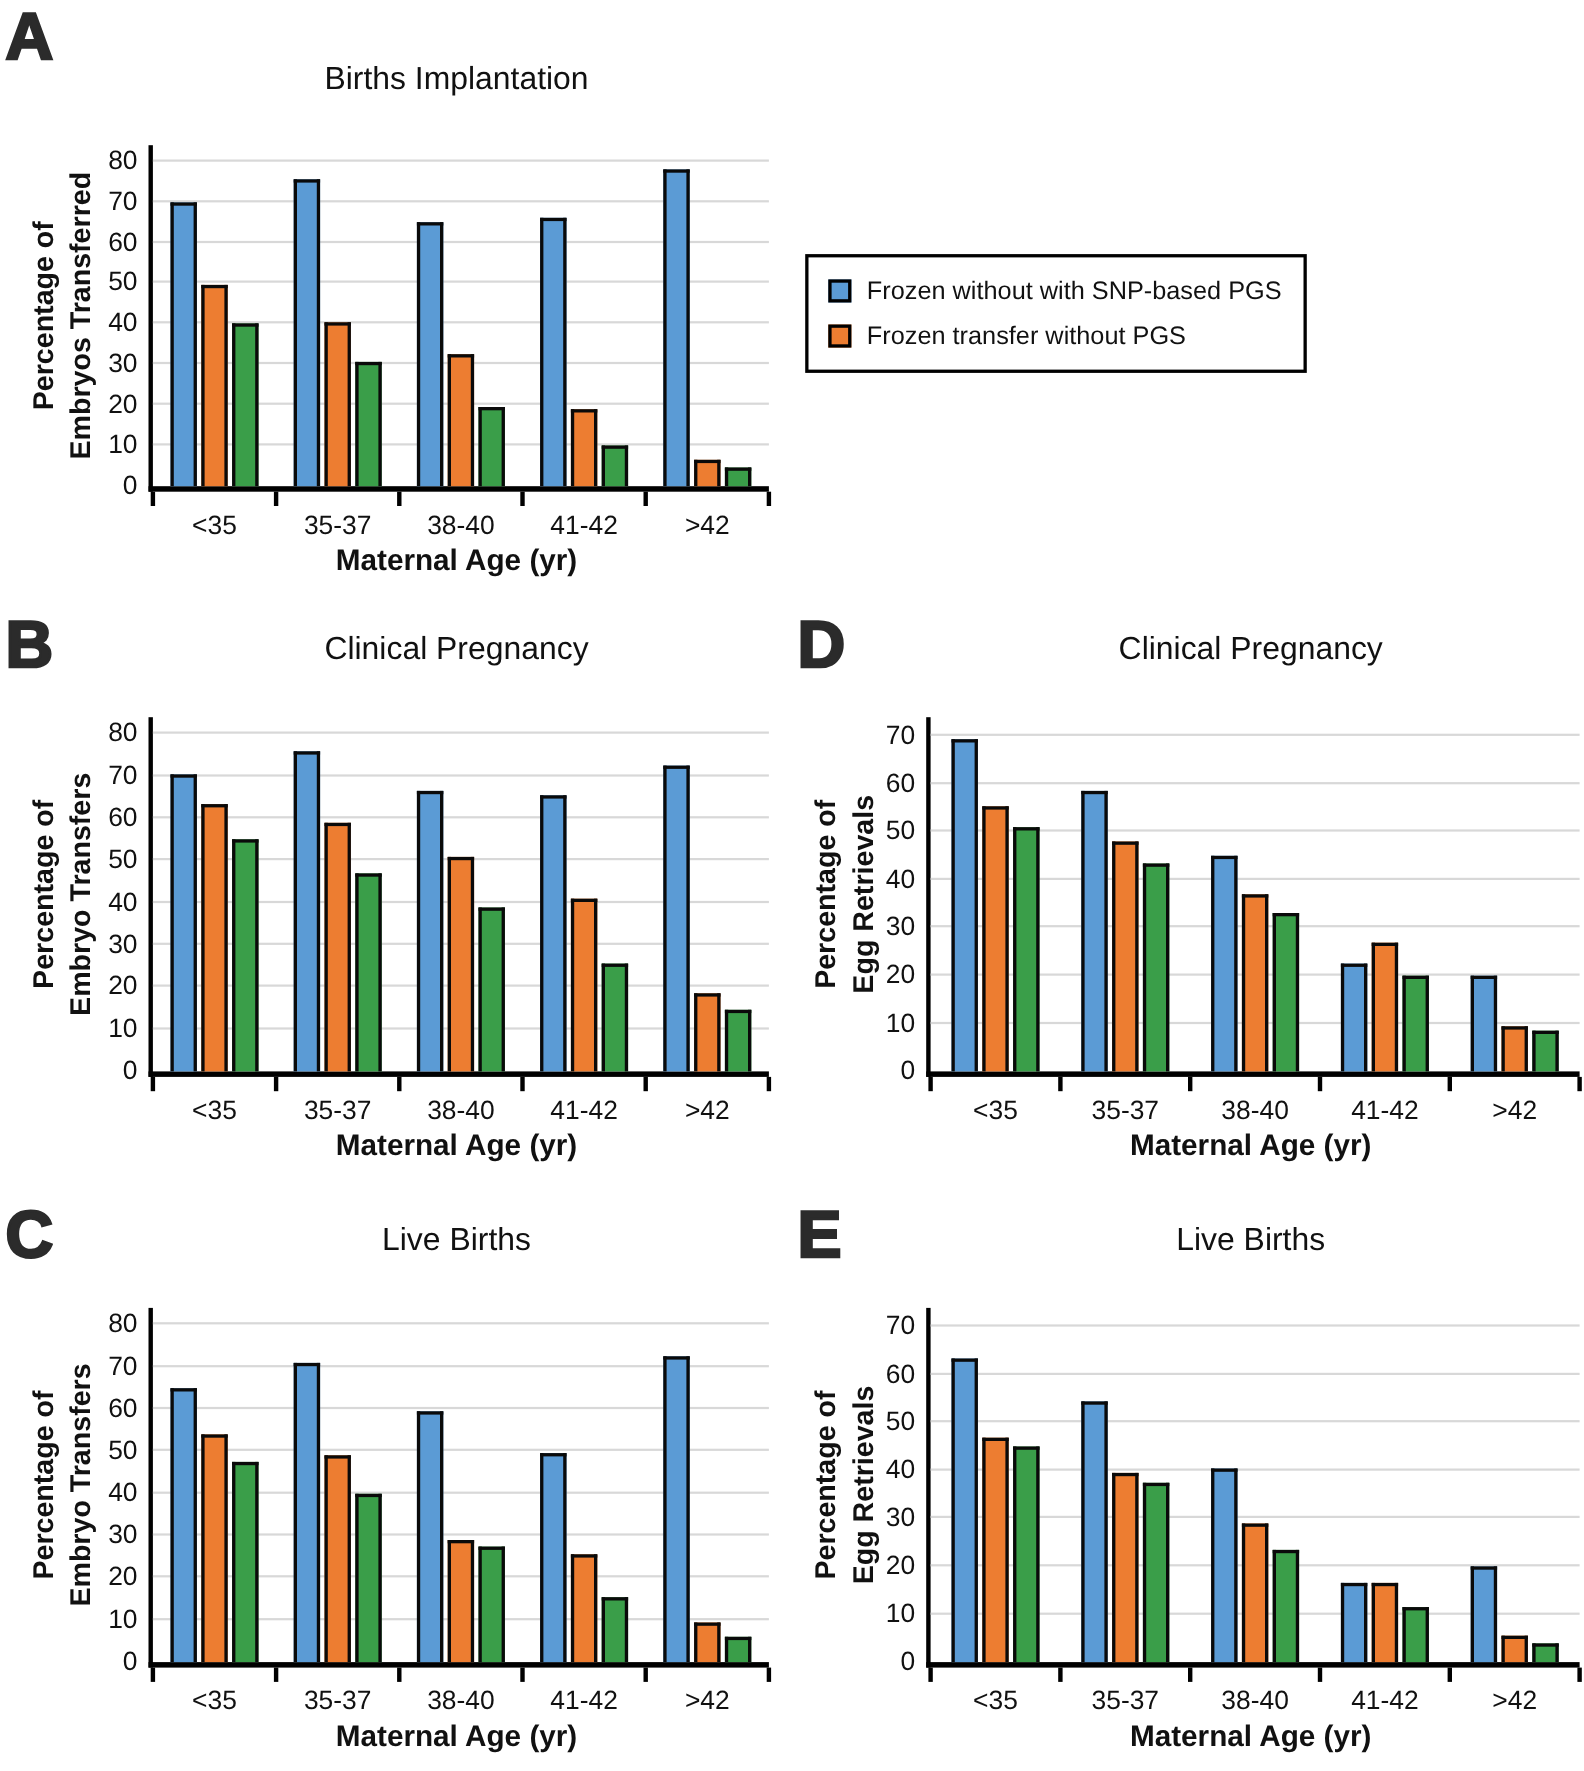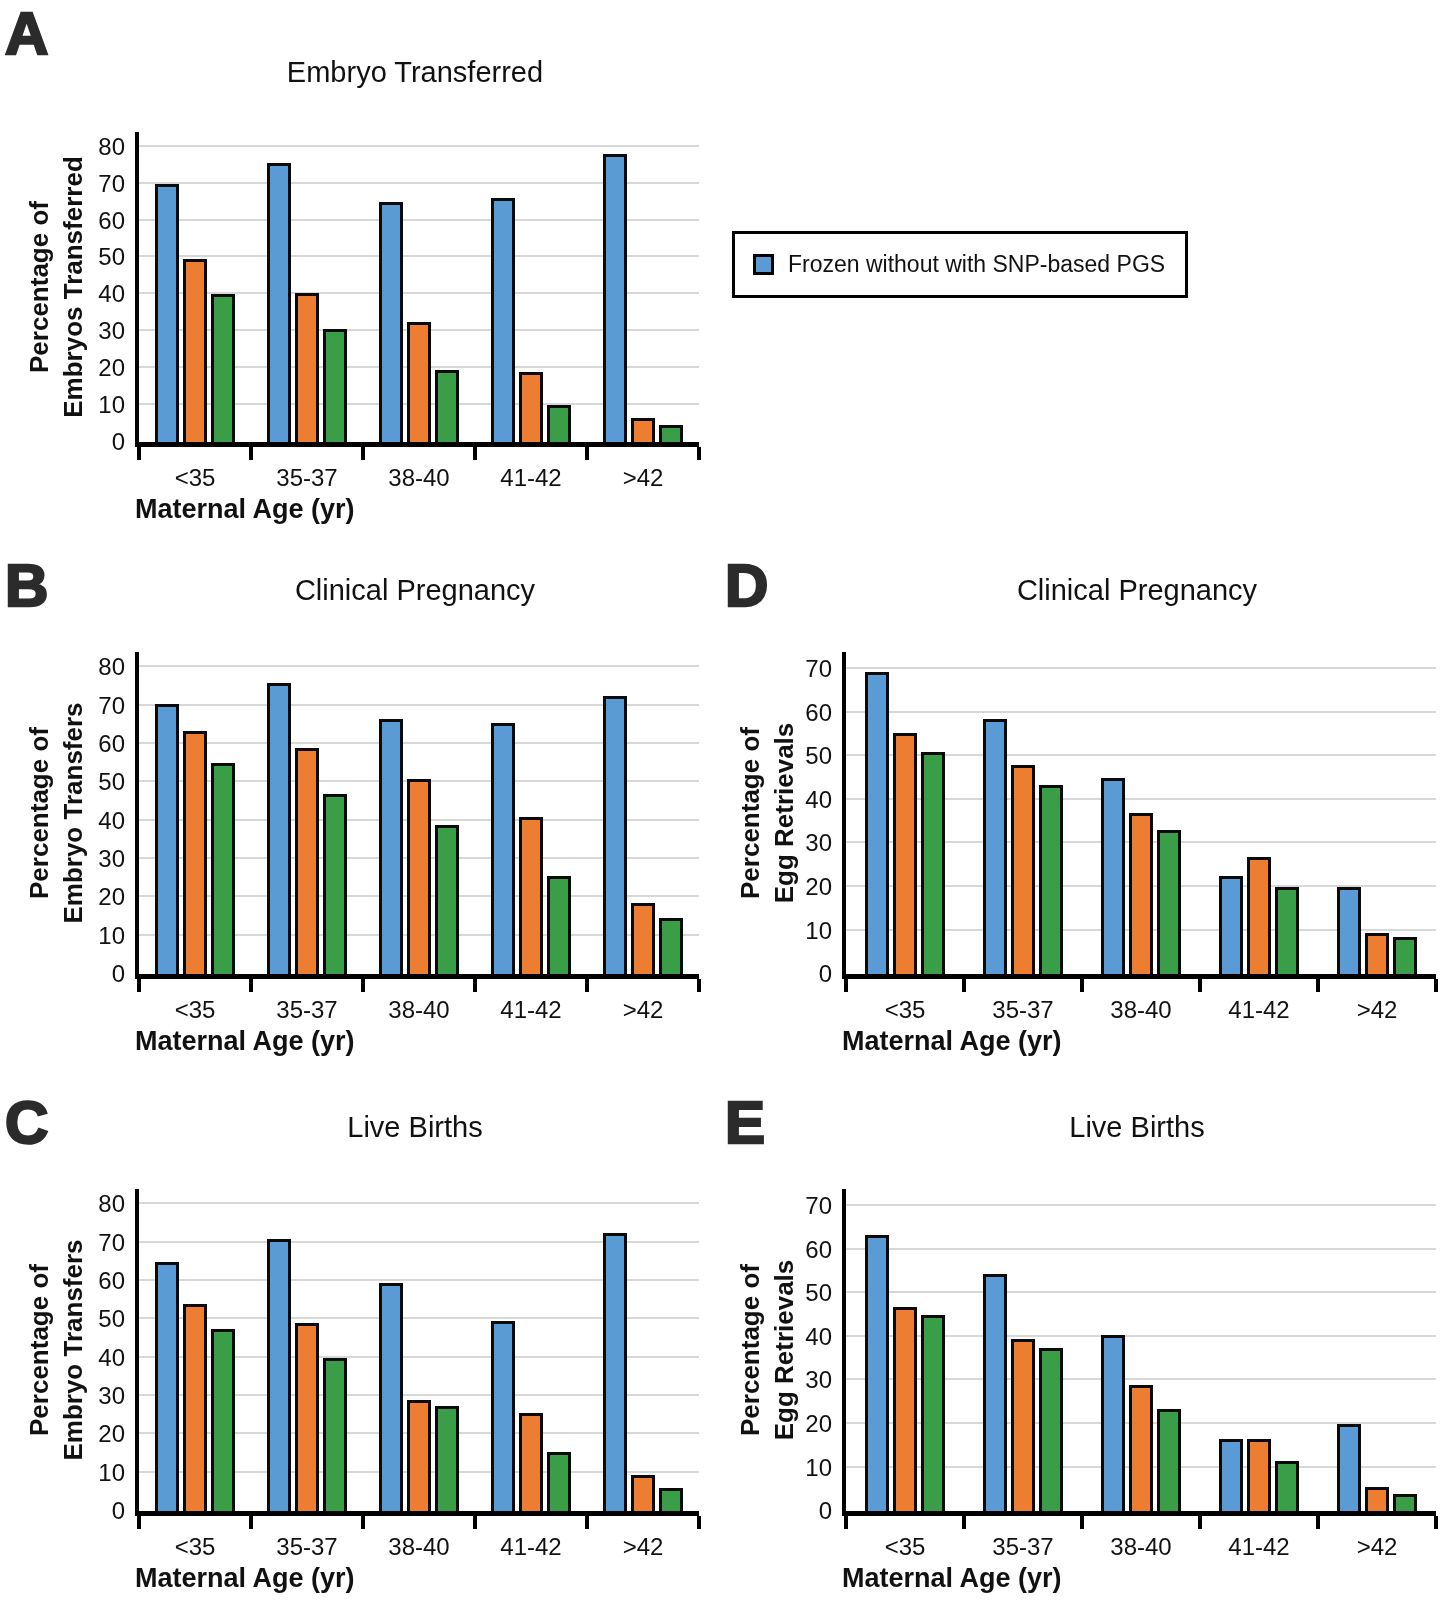--- a/index.html
+++ b/index.html
@@ -75,21 +75,21 @@
     position: absolute;
     transform: translate(-50%, -50%) rotate(-90deg);
     font-weight: bold; font-size: 26px; line-height: 1.3;
     text-align: center; white-space: nowrap; color: #111;
   }
   .cell-left  .ylabel { left: 57px; }
   .cell-right .ylabel { left: 48px; }
   .cell-r1 .ylabel { top: 287px; }
   .cell-r2 .ylabel, .cell-r3 .ylabel { top: 277px; }
 
-  .xaxis-title { position: absolute; font-weight: bold; font-size: 27px; color: #111; }
+  .xaxis-title { position: absolute; text-align: center; font-weight: bold; font-size: 27px; color: #111; }
   .cell-r1 .xaxis-title { top: 494px; }
   .cell-r2 .xaxis-title, .cell-r3 .xaxis-title { top: 490px; }
 
   
   .legend {
     position: absolute; left: 12px; top: 231px;
     border: 3px solid #000; background: #fff;
     padding: 17px 20px 17px 18px;
     display: flex; flex-direction: column; gap: 14px;
   }
@@ -97,21 +97,21 @@
   .swatch { width: 21px; height: 21px; border: 3px solid #000; box-sizing: border-box; flex: none; }
   .legend-label { font-size: 23px; white-space: nowrap; color: #111; }
 </style>
 </head>
 <body>
 
 <div class="figure">
   <div class="cell cell-r1 cell-left">
       <div class="chart-panel">
     <div class="panel-letter">A</div>
-    <div class="chart-title">Embryo Transferred</div>
+    <div class="chart-title">Births Implantation</div>
     <div class="ylabel"><span>Percentage of</span><br><span>Embryos Transferred</span></div>
     <div class="plot">
           <div class="gridline" style="bottom: 11.9048%;"></div>
           <div class="gridline" style="bottom: 23.8095%;"></div>
           <div class="gridline" style="bottom: 35.7143%;"></div>
           <div class="gridline" style="bottom: 47.619%;"></div>
           <div class="gridline" style="bottom: 59.5238%;"></div>
           <div class="gridline" style="bottom: 71.4286%;"></div>
           <div class="gridline" style="bottom: 83.3333%;"></div>
           <div class="gridline" style="bottom: 95.2381%;"></div>
@@ -164,20 +164,24 @@
           <div class="xcat" style="left: 80%;">&gt;42</div>
         </div>
     <div class="xaxis-title">Maternal Age (yr)</div>
   </div>
     </div>
   <div class="cell cell-r1 cell-right">
     <div class="legend">
         <div class="legend-item">
           <span class="swatch" style="background: rgb(91, 155, 213);"></span>
           <span class="legend-label">Frozen without with SNP-based PGS</span>
+        </div>
+        <div class="legend-item">
+          <span class="swatch" style="background: rgb(237, 125, 49);"></span>
+          <span class="legend-label">Frozen transfer without PGS</span>
         </div>
       </div>
   </div>
   <div class="cell cell-r2 cell-left">
       <div class="chart-panel">
     <div class="panel-letter">B</div>
     <div class="chart-title">Clinical Pregnancy</div>
     <div class="ylabel"><span>Percentage of</span><br><span>Embryo Transfers</span></div>
     <div class="plot">
           <div class="gridline" style="bottom: 11.9048%;"></div>

